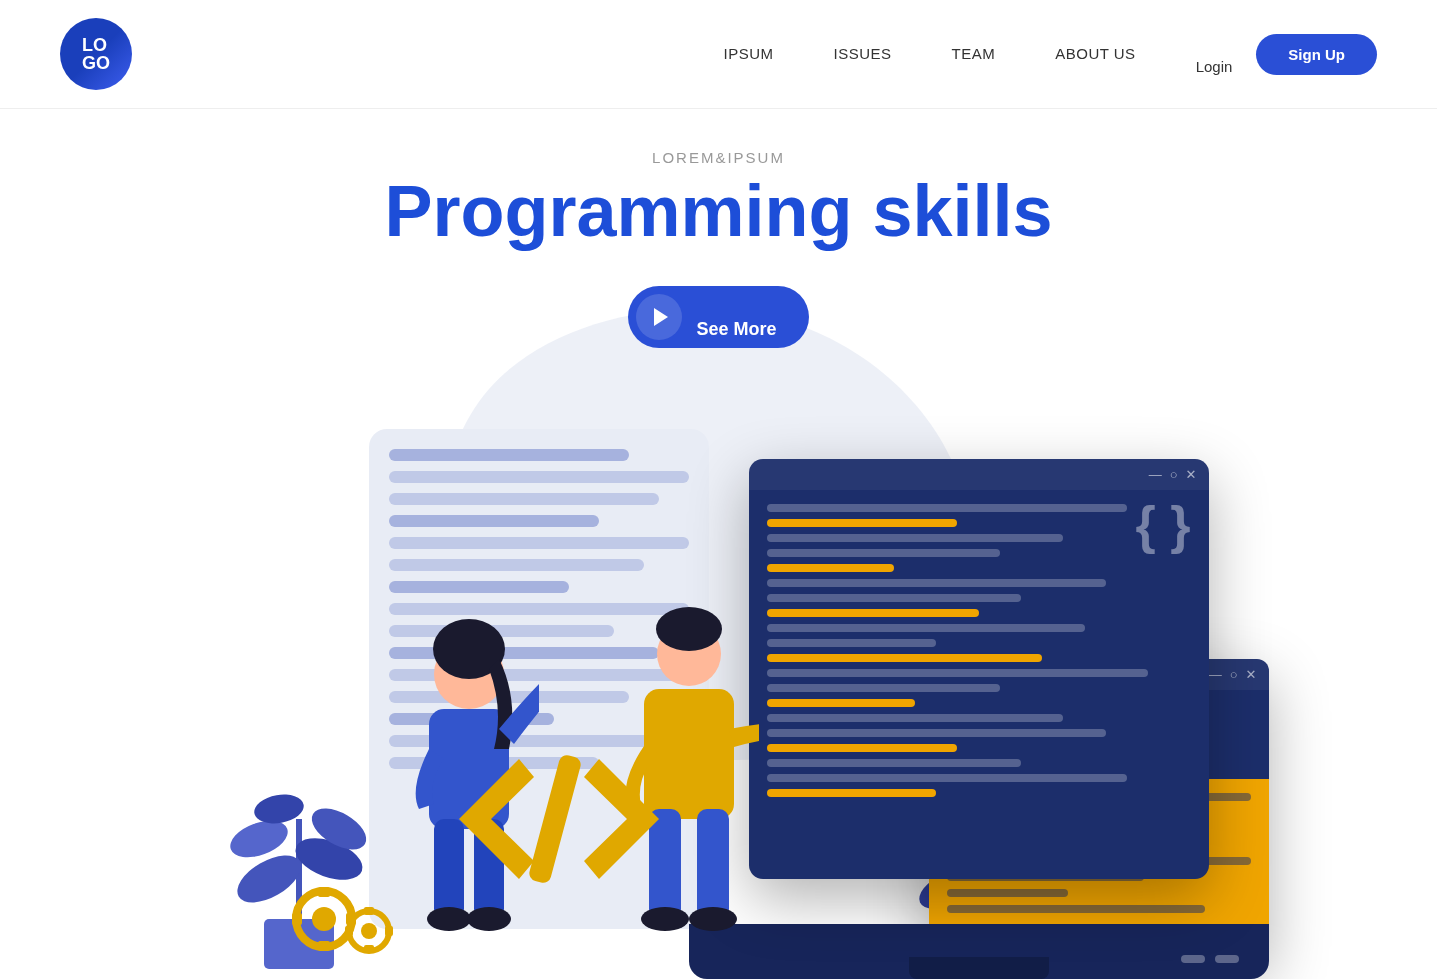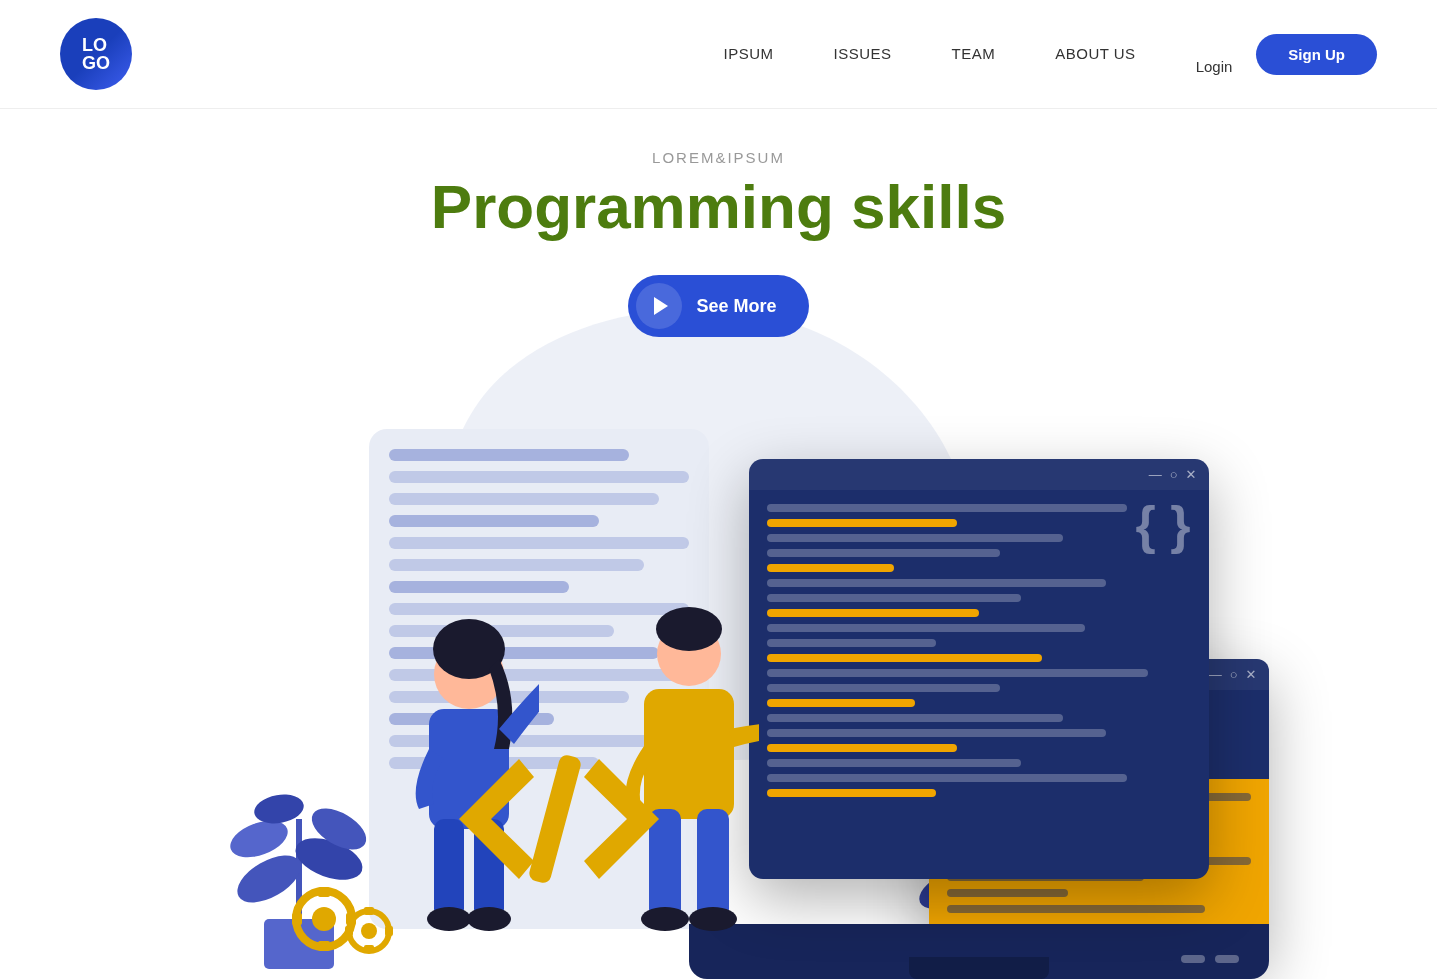--- a/index.html
+++ b/index.html
@@ -86,36 +86,36 @@
     }
 
     .hero-subtitle {
       font-size: 15px;
       color: #999;
       letter-spacing: 2px;
       font-weight: 400;
       margin-bottom: 8px;
     }
     .hero-title {
-      font-size: 62px;
+      font-size: 72px;
       font-weight: 900;
-      color: #4d7c0f;
+      color: #1d4ed8;
       line-height: 1.05;
       margin-bottom: 36px;
     }
 
     
     .cta-wrap {
       display: flex;
       justify-content: center;
       margin-bottom: 40px;
     }
     .cta-btn {
       display: flex;
-      align-items: center;
+      align-items: flex-end;
       background: #2a4fd6;
       border: none;
       border-radius: 50px;
       padding: 8px 32px 8px 8px;
       cursor: pointer;
       gap: 14px;
     }
     .cta-play {
       width: 46px;
       height: 46px;

